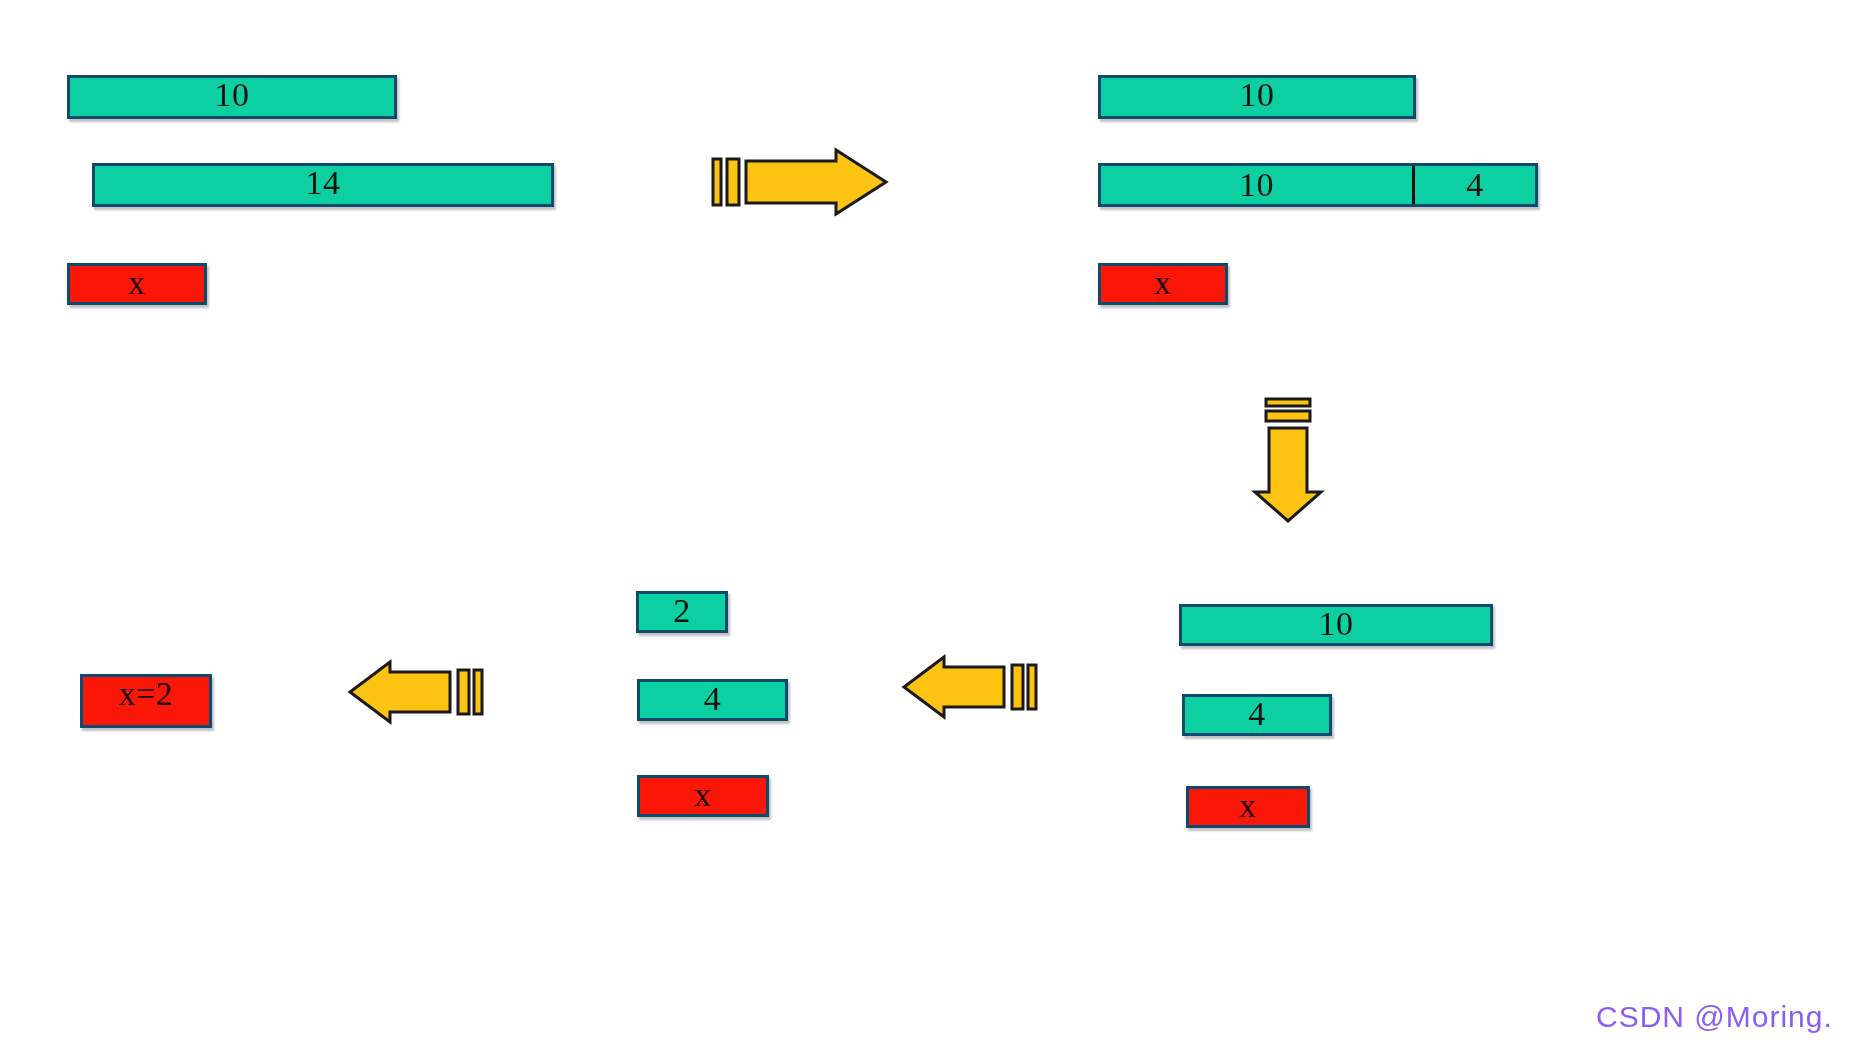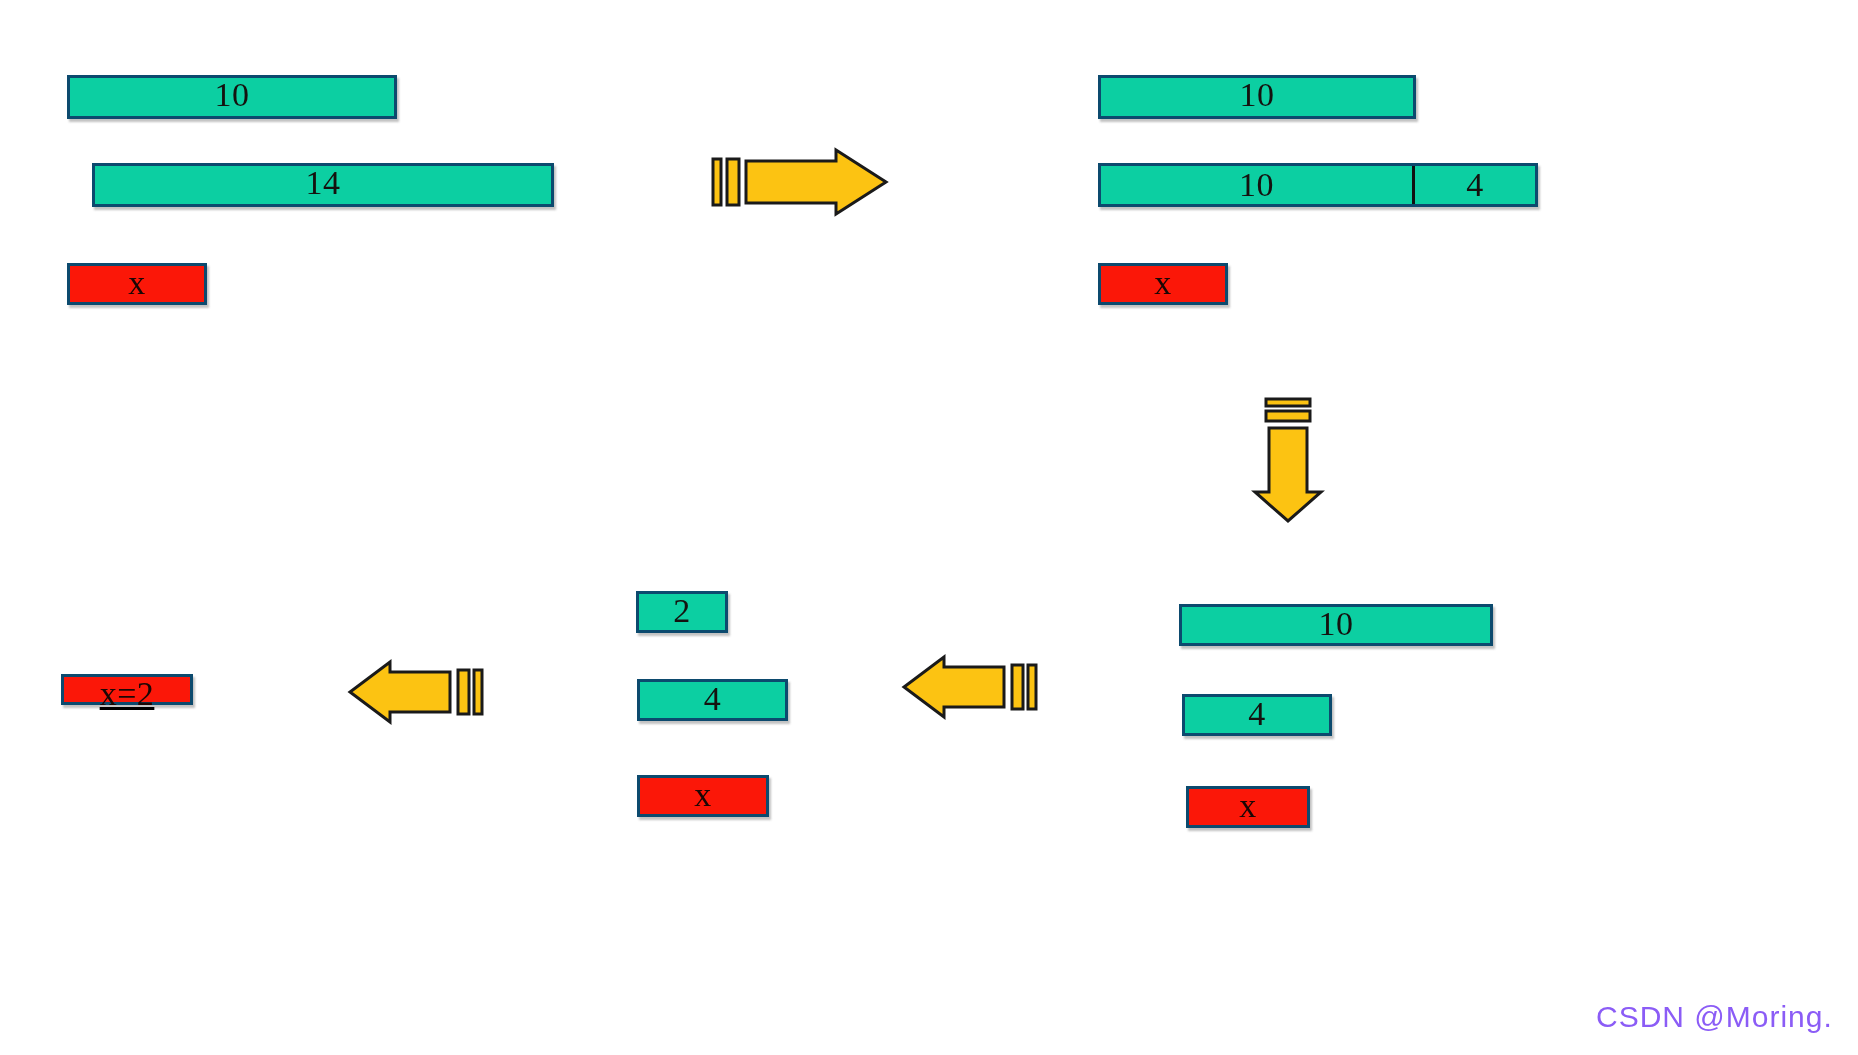--- a/index.html
+++ b/index.html
@@ -150,19 +150,19 @@
   </div>
 
   <div class="arrow" style="left:346px; top:660px; width:140px; height:64px;">
     <svg width="140" height="64" viewBox="0 0 140 64">
       <rect x="128" y="10" width="8" height="44" fill="#fcc312" stroke="#1a1a1a" stroke-width="3"></rect>
       <rect x="112" y="10" width="11" height="44" fill="#fcc312" stroke="#1a1a1a" stroke-width="3"></rect>
       <path d="M104,12 L44,12 L44,2 L4,32 L44,62 L44,52 L104,52 Z" fill="#fcc312" stroke="#1a1a1a" stroke-width="3" stroke-linejoin="miter"></path>
     </svg>
   </div>
 
-  <div class="bar red" style="left:61px; top:674px; width:132px; height:31px;text-decoration:underline;">
+  <div class="bar red" style="left:80px; top:674px; width:132px; height:54px;">
     <span class="val">x=2</span>
   </div>
 
   <div class="watermark" style="left:1596px; top:1000px;">CSDN @Moring.</div>
 
 </div>
 
 </body></html>

